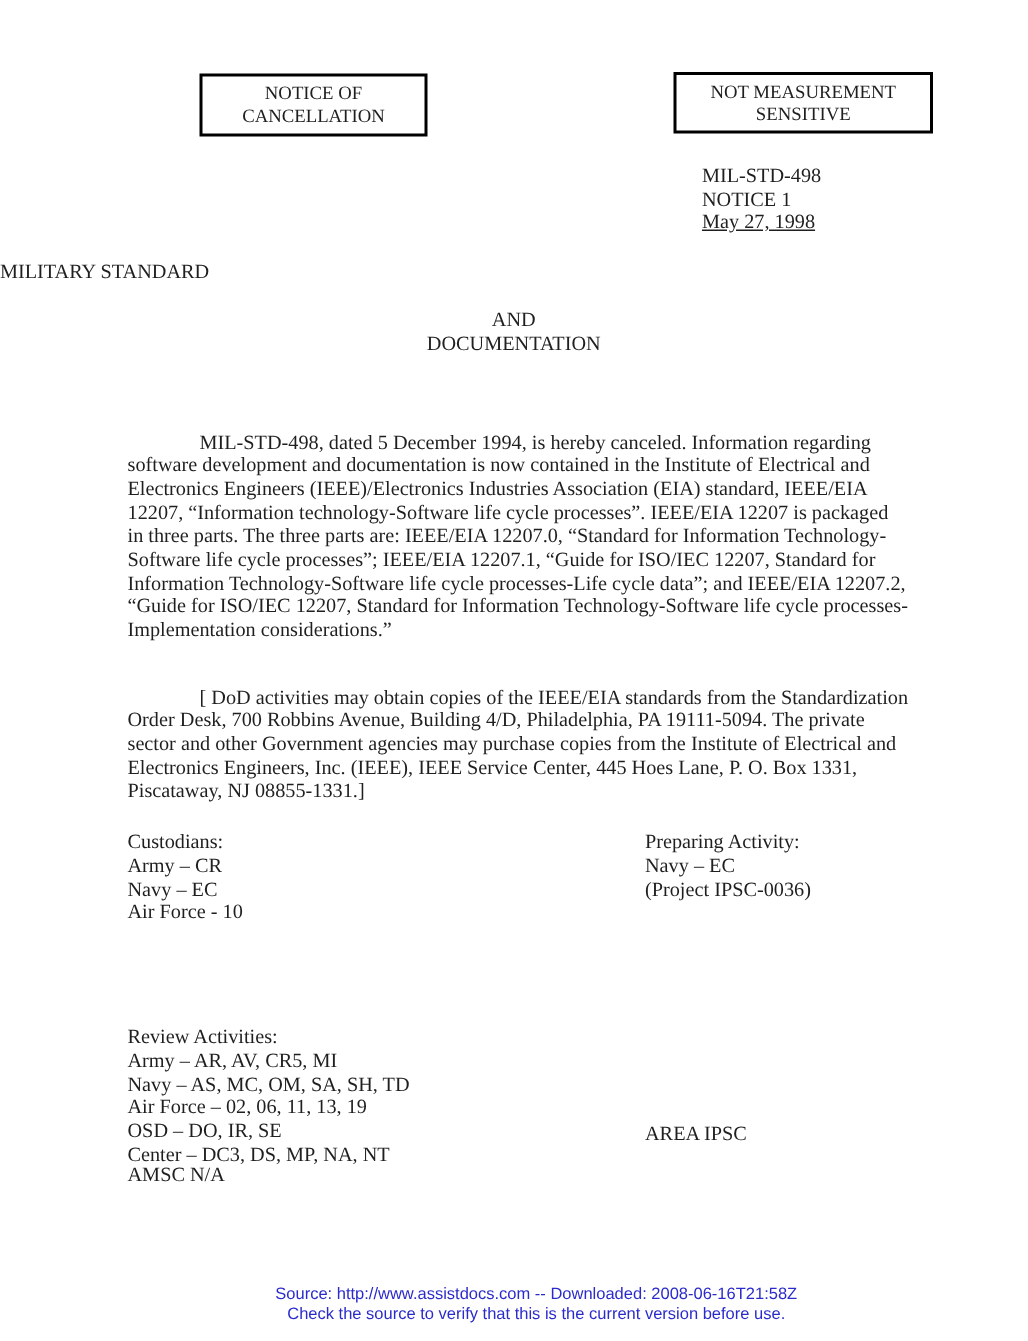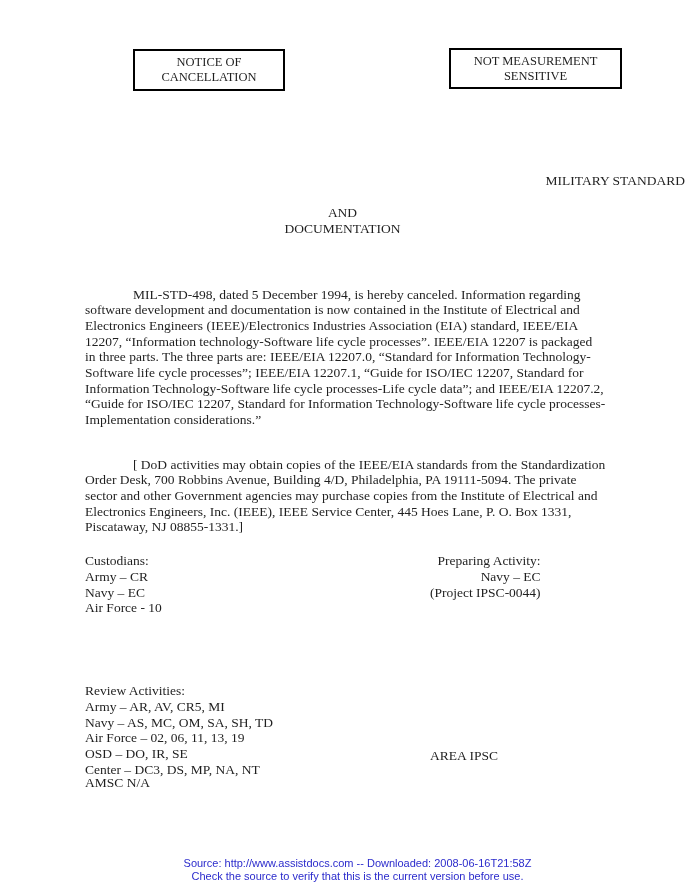--- a/index.html
+++ b/index.html
@@ -34,23 +34,23 @@
     left: 468px;
     top: 109px;
     font-size: 13.5px;
     line-height: 15.6px;
     white-space: nowrap;
   }
   .doc-id .underlined { text-decoration: underline; }
 
   .doc-title {
     position: absolute;
-    left: 0; right: 0;
+    left: 0; right: 11px;
     top: 173px;
-    text-align: right;
+    text-align: left;
     font-size: 13.5px;
   }
   .doc-subtitle {
     position: absolute;
     left: 0; right: 0;
     top: 205px;
     text-align: center;
     font-size: 13.5px;
     line-height: 15.7px;
   }
@@ -67,21 +67,21 @@
   .par-1 { top: 273px; }
   .par-2 { top: 443px; }
 
   .col-block {
     position: absolute;
     font-size: 13.5px;
     line-height: 15.8px;
     white-space: nowrap;
   }
   .custodians        { left: 85px;  top: 553px; }
-  .preparing         { left: 430px; top: 553px; text-align: right; }
+  .preparing         { left: 430px; top: 553px; }
   .review-activities { left: 85px;  top: 637px; margin-top: 46px; }
   .amsc              { left: 85px;  top: 775px; }
   .area              { left: 430px; top: 748px; }
 
   .footer {
     position: absolute;
     left: 0; right: 0;
     top: 857px;
     text-align: center;
     font-family: "Liberation Sans", "DejaVu Sans", sans-serif;
@@ -97,20 +97,25 @@
   <div class="stamp-box stamp-right">
     <span>NOT MEASUREMENT</span>
     <span>SENSITIVE</span>
   </div>
 
   <div class="stamp-box stamp-left">
     <span>NOTICE OF</span>
     <span>CANCELLATION</span>
   </div>
 
+  <div class="doc-id">
+    <div>MIL-STD-498</div>
+    <div>NOTICE 1</div>
+    <div class="underlined">May 27, 1998</div>
+  </div>
 
   <div class="doc-title">MILITARY STANDARD</div>
 
   <div class="doc-subtitle">
     <div>AND</div>
     <div>DOCUMENTATION</div>
   </div>
 
   <p class="body-par par-1">MIL-STD-498, dated 5 December 1994, is hereby canceled.  Information regarding software development and documentation is now contained in the Institute of Electrical and Electronics Engineers (IEEE)/Electronics Industries Association (EIA) standard,  IEEE/EIA 12207, “Information technology-Software life cycle processes”.  IEEE/EIA 12207 is packaged in three parts.  The three parts are:  IEEE/EIA 12207.0, “Standard for Information Technology-Software life cycle processes”; IEEE/EIA 12207.1, “Guide for ISO/IEC 12207, Standard for Information Technology-Software life cycle processes-Life cycle data”; and IEEE/EIA 12207.2, “Guide for ISO/IEC 12207, Standard for Information Technology-Software life cycle processes-Implementation considerations.”</p>
 
@@ -119,21 +124,21 @@
   <div class="col-block custodians">
     <div>Custodians:</div>
     <div>Army – CR</div>
     <div>Navy – EC</div>
     <div>Air Force - 10</div>
   </div>
 
   <div class="col-block preparing">
     <div>Preparing Activity:</div>
     <div>Navy – EC</div>
-    <div>(Project IPSC-0044)</div>
+    <div>(Project IPSC-0036)</div>
   </div>
 
   <div class="col-block review-activities">
     <div>Review Activities:</div>
     <div>Army – AR, AV, CR5, MI</div>
     <div>Navy – AS, MC, OM, SA, SH, TD</div>
     <div>Air Force – 02, 06, 11, 13, 19</div>
     <div>OSD – DO, IR, SE</div>
     <div>Center – DC3, DS, MP, NA, NT</div>
   </div>

